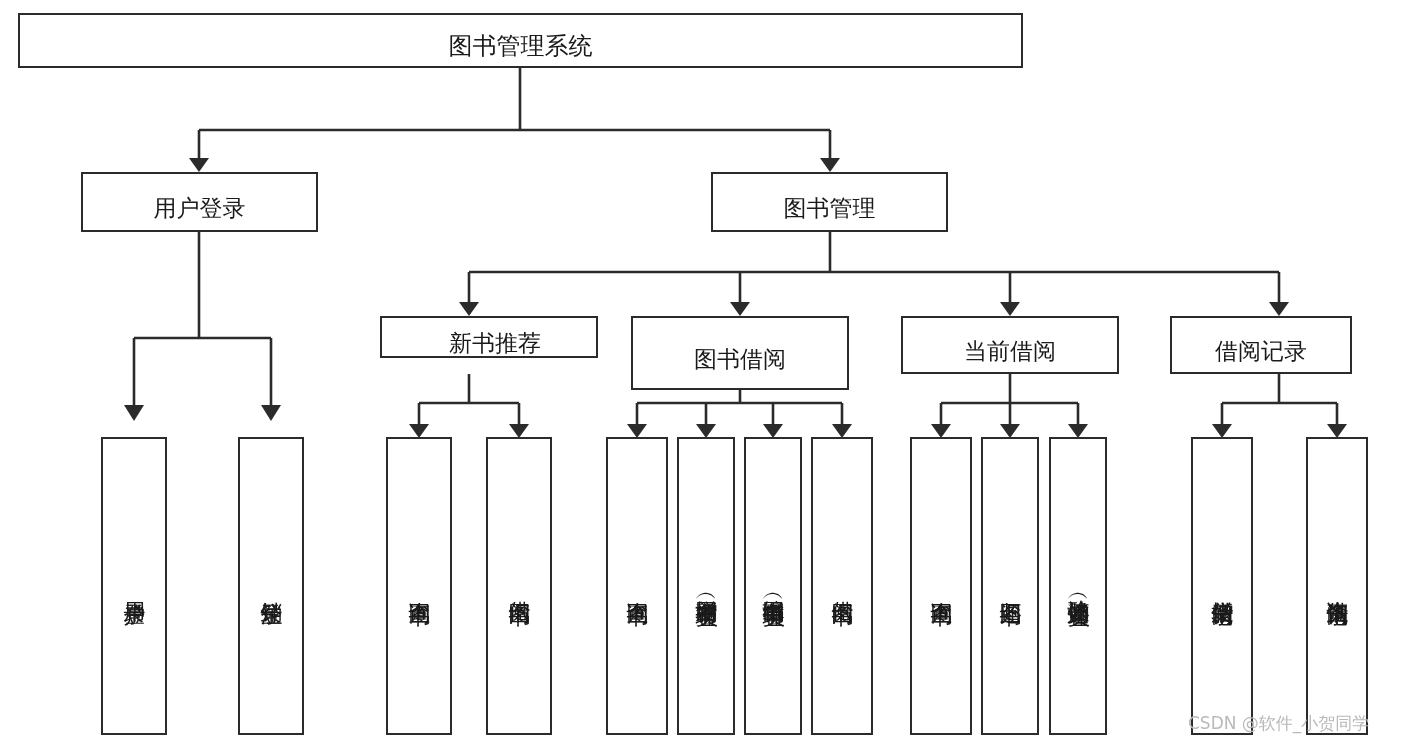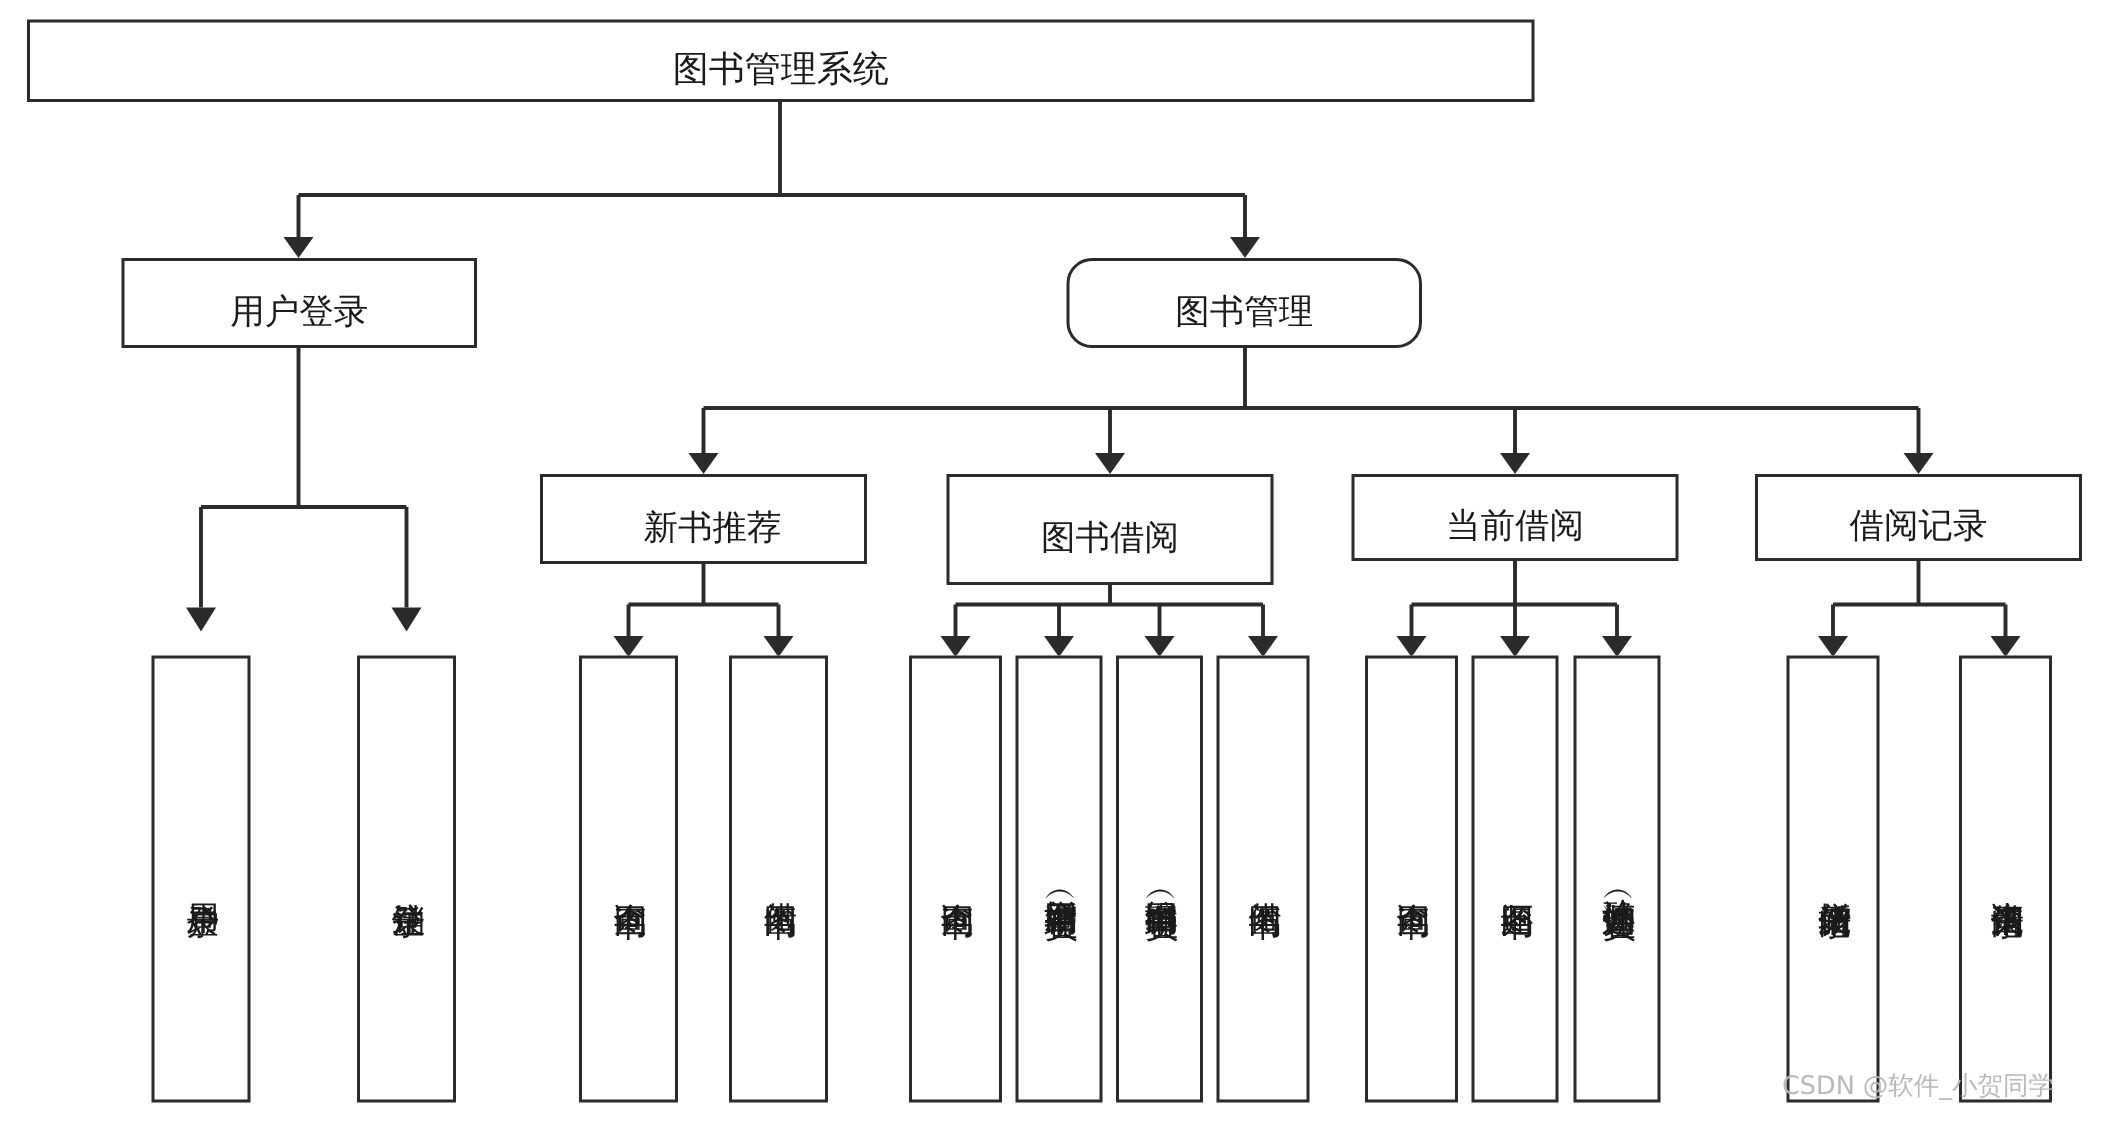--- a/index.html
+++ b/index.html
@@ -151,34 +151,34 @@
     </g>
   </svg>
 
   <div class="node-box horiz root" style="left:18px; top:13px; width:1005px; height:55px;">
     <span class="node-label">图书管理系统</span>
   </div>
 
   <div class="node-box horiz" style="left:81px; top:172px; width:237px; height:60px;">
     <span class="node-label">用户登录</span>
   </div>
-  <div class="node-box horiz" style="left:711px; top:172px; width:237px; height:60px;border-radius:17px;">
+  <div class="node-box horiz" style="left:711px; top:172px; width:237px; height:60px;">
     <span class="node-label">图书管理</span>
   </div>
 
-  <div class="node-box horiz" style="left:360px; top:316px; width:218px; height:60px;padding-left:12px;">
+  <div class="node-box horiz" style="left:380px; top:316px; width:218px; height:42px;padding-left:12px;">
     <span class="node-label">新书推荐</span>
   </div>
   <div class="node-box horiz" style="left:631px; top:316px; width:218px; height:74px;">
     <span class="node-label">图书借阅</span>
   </div>
   <div class="node-box horiz" style="left:901px; top:316px; width:218px; height:58px;">
     <span class="node-label">当前借阅</span>
   </div>
-  <div class="node-box horiz" style="left:1170px; top:316px; width:218px; height:58px;">
+  <div class="node-box horiz" style="left:1170px; top:316px; width:182px; height:58px;">
     <span class="node-label">借阅记录</span>
   </div>
 
   <div class="node-box vert" style="left:101px; top:437px; width:66px; height:298px;">
     <span class="node-label">用户登录</span>
   </div>
   <div class="node-box vert" style="left:238px; top:437px; width:66px; height:298px;">
     <span class="node-label">注销登录</span>
   </div>
 

